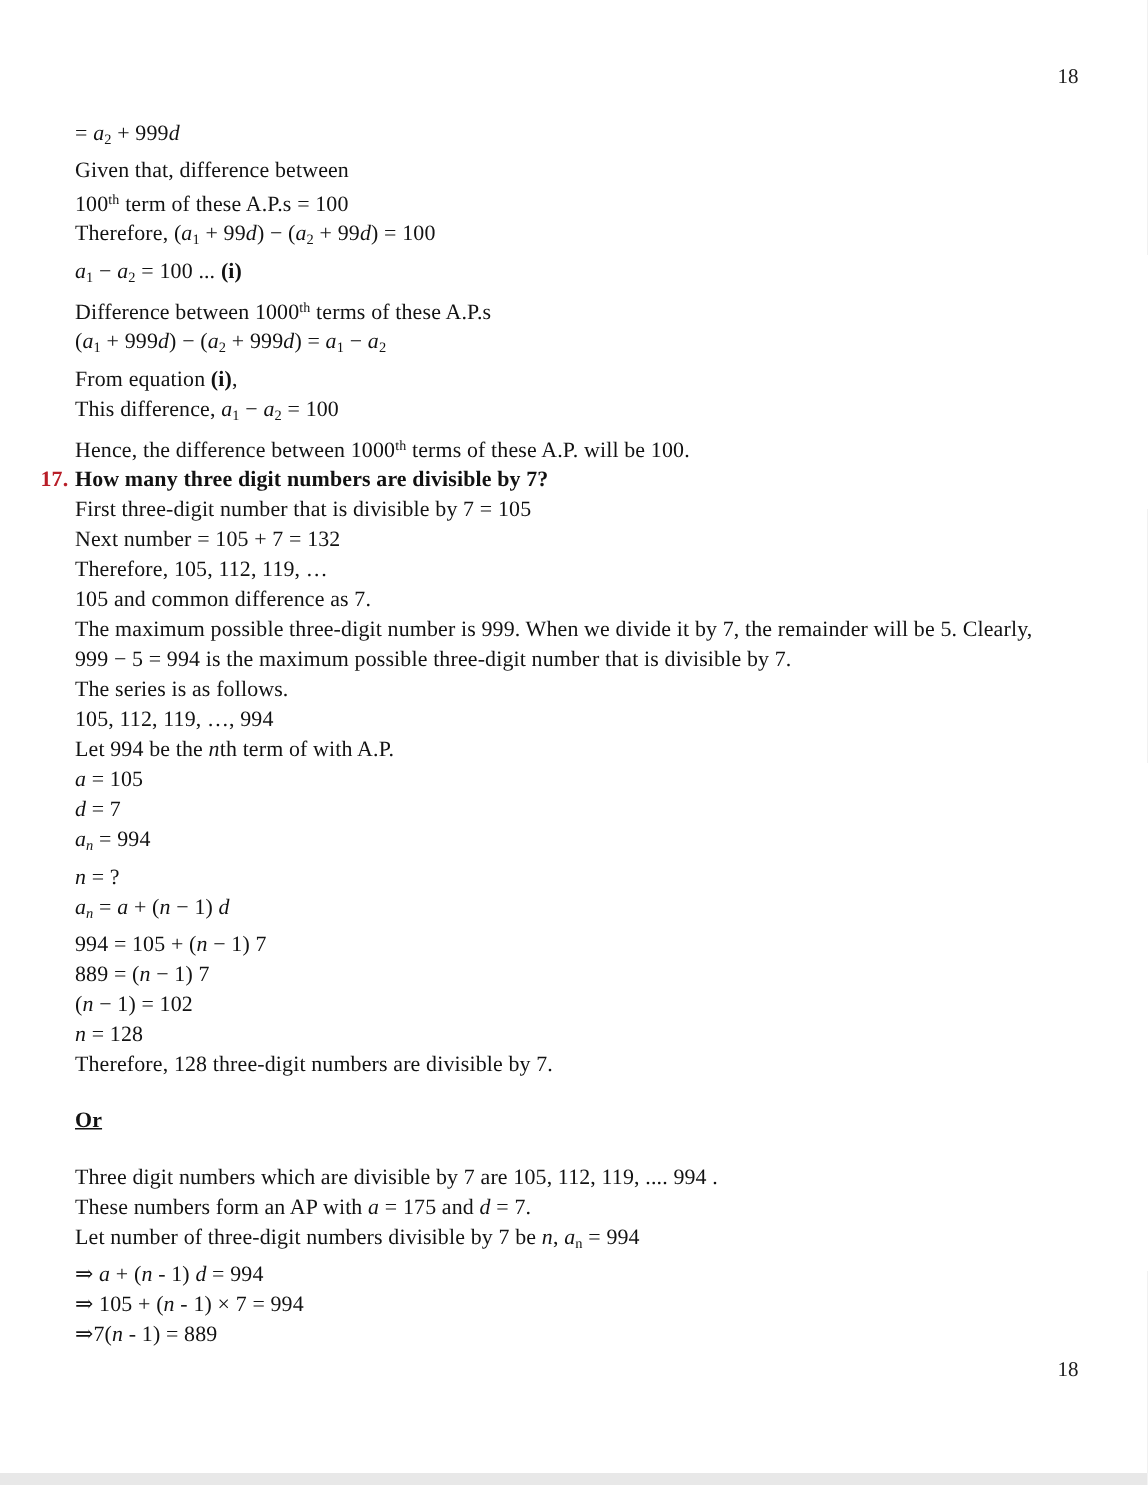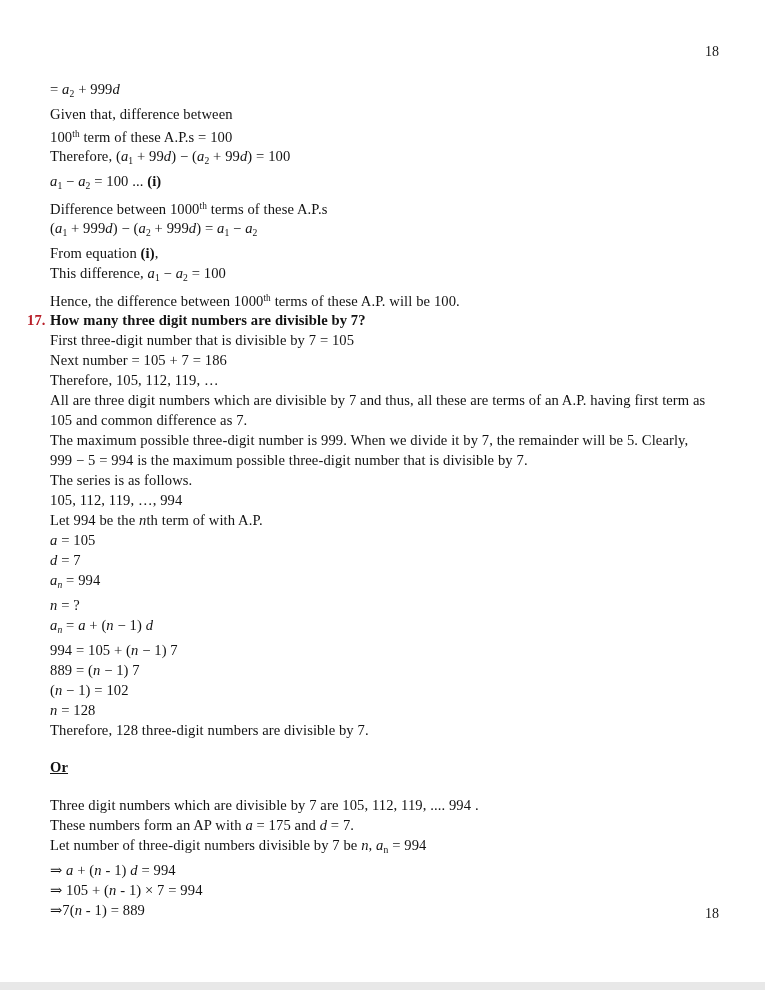--- a/index.html
+++ b/index.html
@@ -58,23 +58,22 @@
       <div class="line"><span>100</span><span class="sup">th</span><span> term of these A.P.s = 100</span></div>
       <div class="line"><span>Therefore, (</span><span class="i">a</span><span class="sub">1</span><span> + 99</span><span class="i">d</span><span>) − (</span><span class="i">a</span><span class="sub">2</span><span> + 99</span><span class="i">d</span><span>) = 100</span></div>
       <div class="line"><span class="i">a</span><span class="sub">1</span><span> − </span><span class="i">a</span><span class="sub">2</span><span> = 100 ... </span><span class="b">(i)</span></div>
       <div class="line"><span>Difference between 1000</span><span class="sup">th</span><span> terms of these A.P.s</span></div>
       <div class="line"><span>(</span><span class="i">a</span><span class="sub">1</span><span> + 999</span><span class="i">d</span><span>) − (</span><span class="i">a</span><span class="sub">2</span><span> + 999</span><span class="i">d</span><span>) = </span><span class="i">a</span><span class="sub">1</span><span> − </span><span class="i">a</span><span class="sub">2</span></div>
       <div class="line"><span>From equation </span><span class="b">(i)</span><span>,</span></div>
       <div class="line"><span>This difference, </span><span class="i">a</span><span class="sub">1</span><span> − </span><span class="i">a</span><span class="sub">2</span><span> = 100</span></div>
       <div class="line"><span>Hence, the difference between 1000</span><span class="sup">th</span><span> terms of these A.P. will be 100.</span></div>
       <div class="line question"><span class="q-number" style="color: rgb(184, 30, 40); text-align: center;">17.</span><span class="b">How many three digit numbers are divisible by 7?</span></div>
       <div class="line"><span>First three-digit number that is divisible by 7 = 105</span></div>
-      <div class="line"><span>Next number = 105 + 7 = 186</span></div>
+      <div class="line"><span>Next number = 105 + 7 = 132</span></div>
       <div class="line"><span>Therefore, 105, 112, 119, …</span></div>
-      <div class="line"><span>All are three digit numbers which are divisible by 7 and thus, all these are terms of an A.P. having first term as</span></div>
       <div class="line"><span>105 and common difference as 7.</span></div>
       <div class="line"><span>The maximum possible three-digit number is 999. When we divide it by 7, the remainder will be 5. Clearly,</span></div>
       <div class="line"><span>999 − 5 = 994 is the maximum possible three-digit number that is divisible by 7.</span></div>
       <div class="line"><span>The series is as follows.</span></div>
       <div class="line"><span>105, 112, 119, …, 994</span></div>
       <div class="line"><span>Let 994 be the </span><span class="i">n</span><span>th term of with A.P.</span></div>
       <div class="line"><span class="i">a</span><span> = 105</span></div>
       <div class="line"><span class="i">d</span><span> = 7</span></div>
       <div class="line"><span class="i">a</span><span class="isub">n</span><span> = 994</span></div>
       <div class="line"><span class="i">n</span><span> = ?</span></div>

